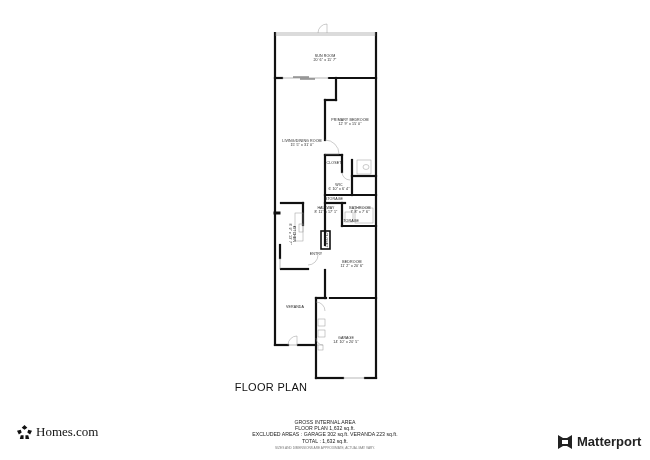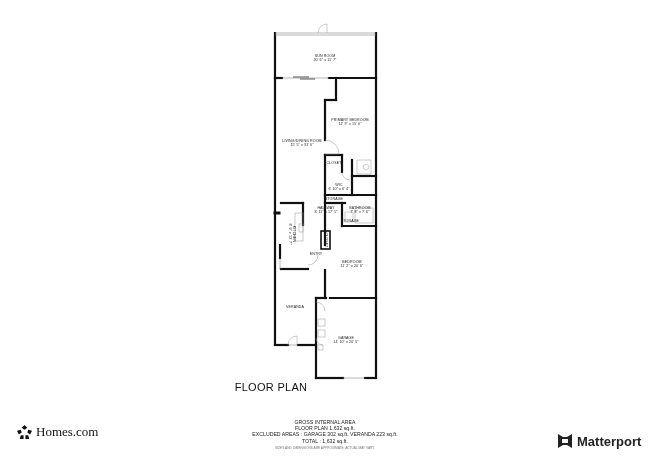--- a/index.html
+++ b/index.html
@@ -6,21 +6,21 @@
   body { width:650px; height:460px; position:relative; overflow:hidden; font-family:"Liberation Sans", sans-serif; color:#111; }
   .plan { position:absolute; left:0; top:0; width:650px; height:400px; }
   .room-label { position:absolute; text-align:center; font-size:3.6px; line-height:4.4px; color:#222; letter-spacing:0.1px; white-space:nowrap; transform:translateX(-50%); }
   .room-label .dim { display:block; }
   .vert { transform:translate(-50%,-50%) rotate(90deg); }
   .title { position:absolute; left:0; width:542px; top:381px; text-align:center; font-size:11px; letter-spacing:0.3px; color:#111; }
   .area { position:absolute; left:0; width:650px; top:419px; text-align:center; font-size:5.2px; line-height:6.2px; color:#222; }
   .area .note { font-size:3.2px; color:#777; margin-top:1px; }
   .brand-left { position:absolute; left:17px; top:424px; display:flex; align-items:flex-end; gap:4px; }
   .brand-left .name { font-family:"Liberation Serif", serif; font-size:13px; color:#111; }
-  .brand-right { position:absolute; left:546px; top:434px; display:flex; align-items:flex-start; gap:5px;padding-left:12px; }
+  .brand-right { position:absolute; left:546px; top:434px; display:flex; align-items:flex-end; gap:5px;padding-left:12px; }
   .brand-right .name { font-size:13px; font-weight:bold; color:#222; }
 </style>
 </head>
 <body>
 
 <div class="plan">
   <svg width="650" height="400" viewBox="0 0 650 400">
     <g stroke="#111" stroke-width="2.2" fill="none" stroke-linecap="square">
 
       <line x1="275" y1="33" x2="275" y2="345"></line>

